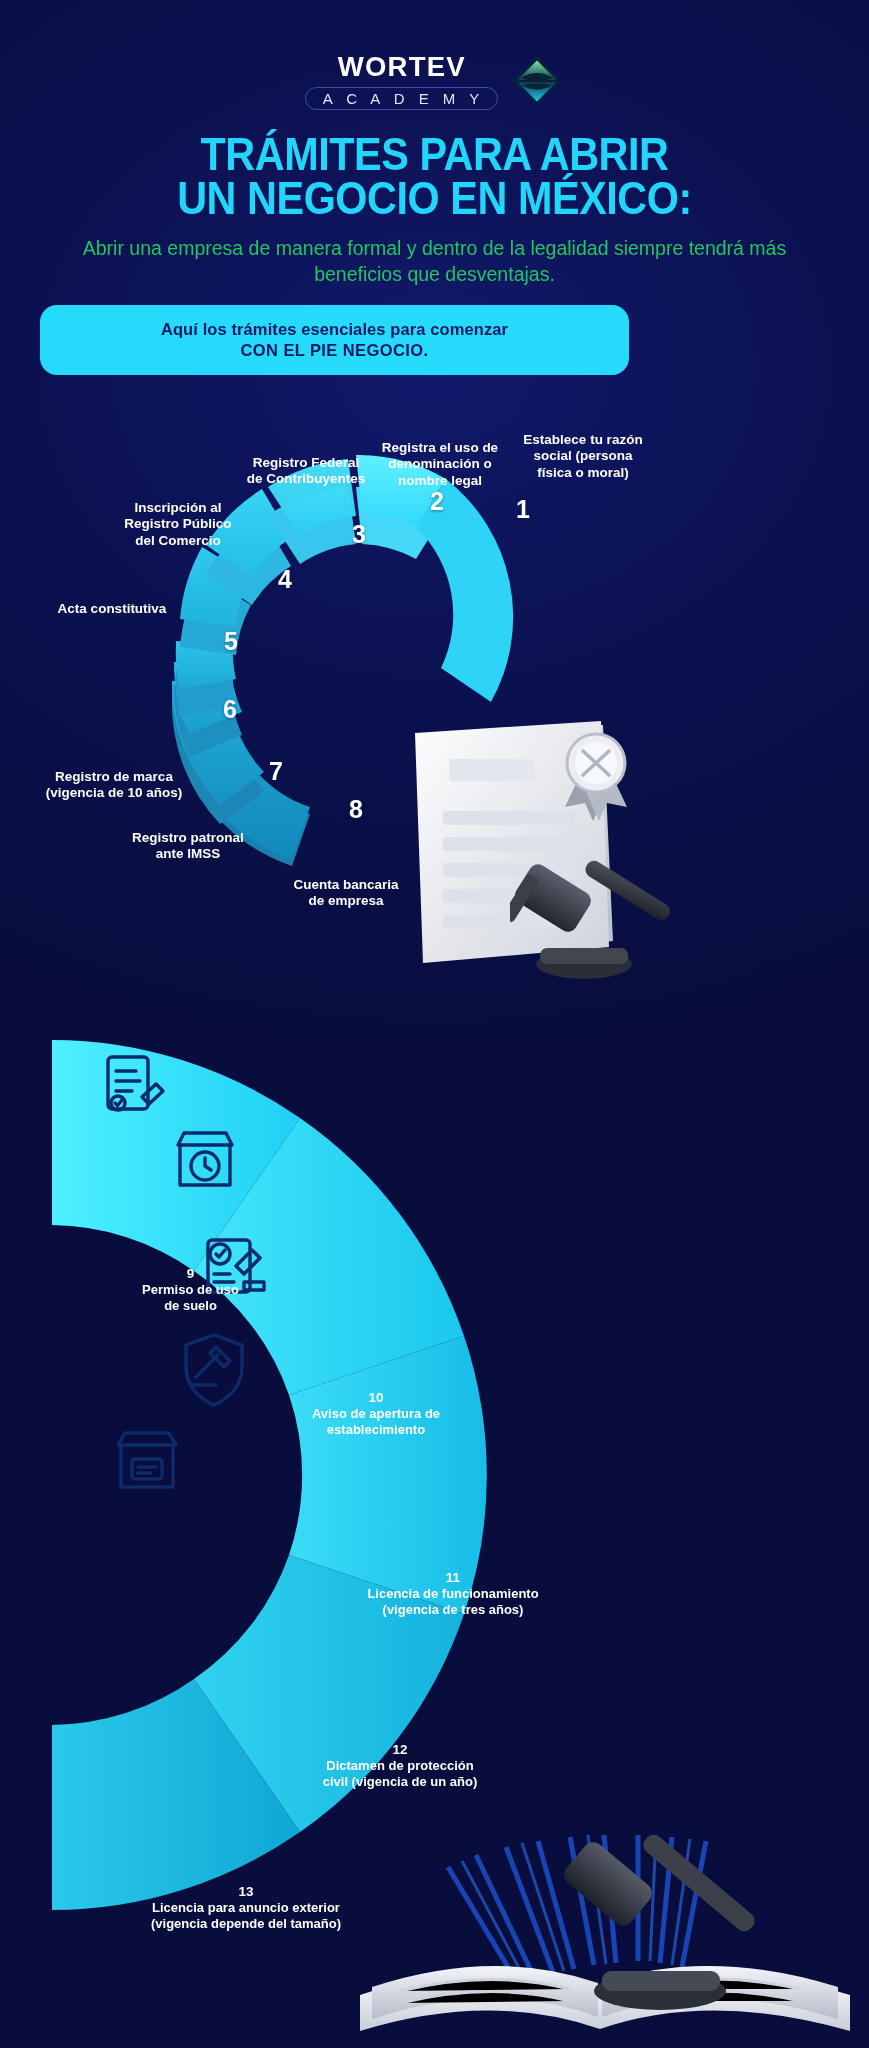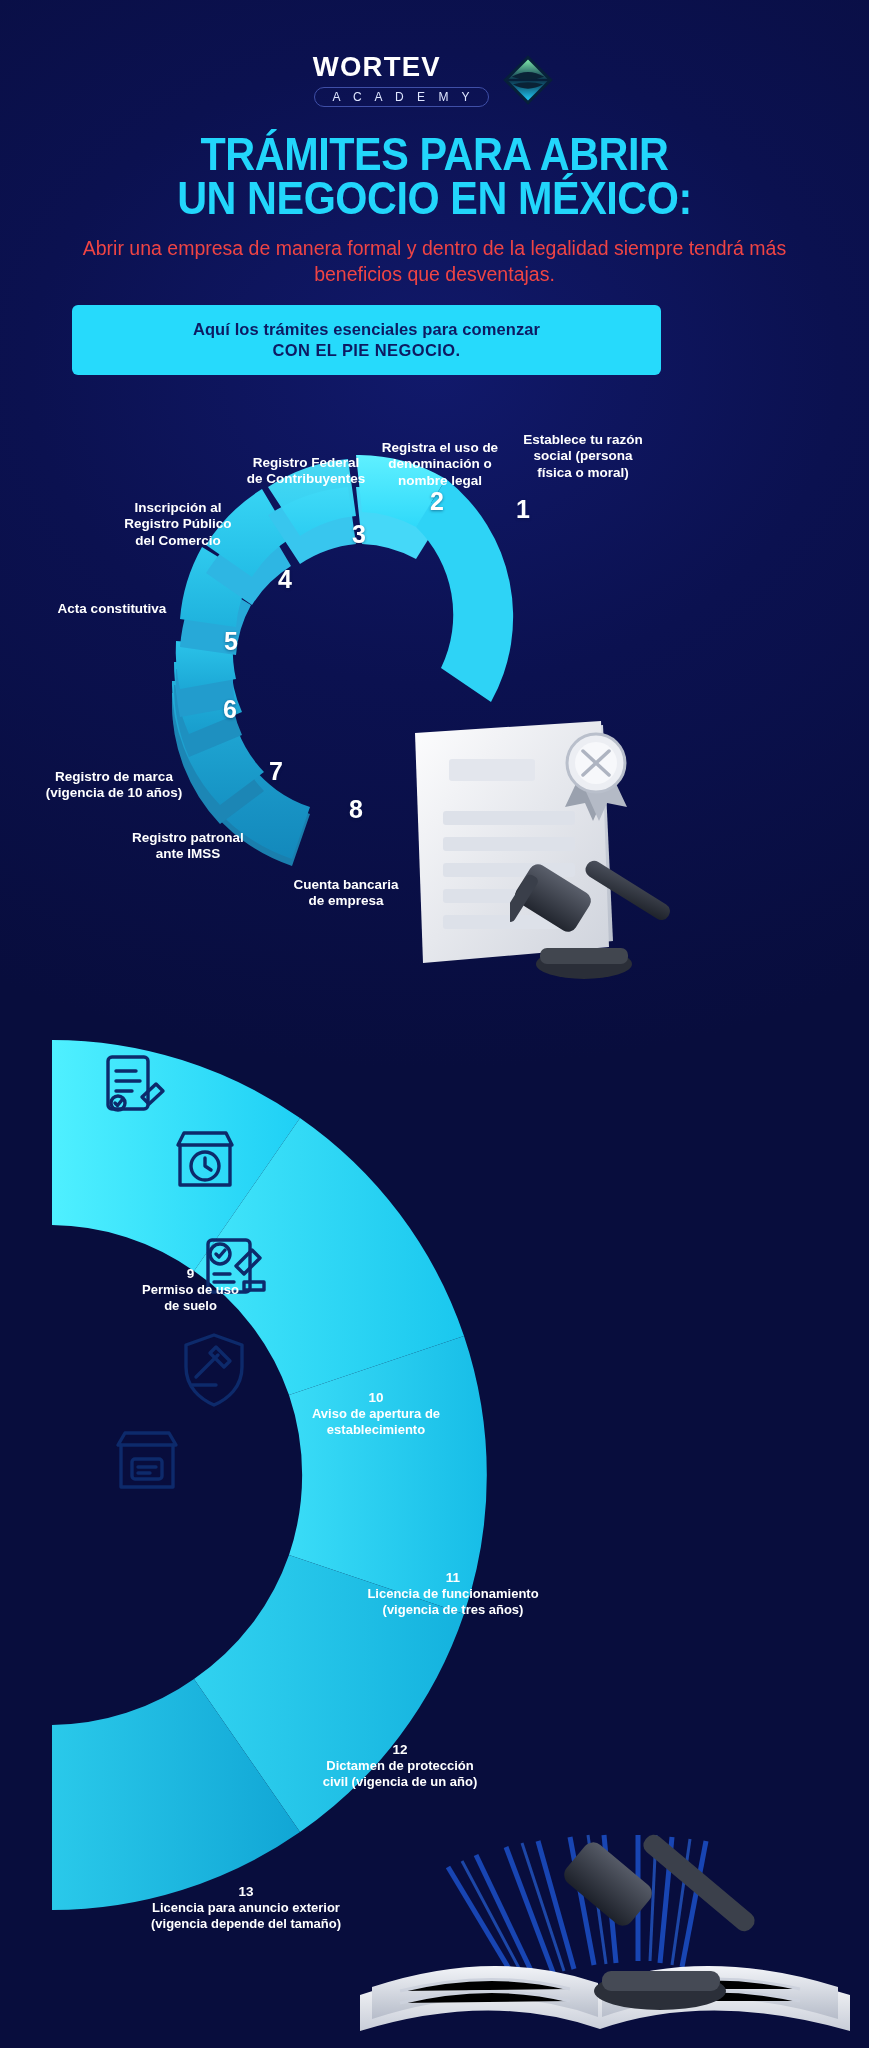--- a/index.html
+++ b/index.html
@@ -9,42 +9,42 @@
     width:869px; height:2048px; position:relative; overflow:hidden;
     font-family:"Liberation Sans", sans-serif;
     background:#0a0f4a;
     background:radial-gradient(ellipse 900px 700px at 50% 18%, #11196b 0%, #0b1150 45%, #080d3d 100%);
     color:#ffffff;
   }
 
   
   #logo-bar { position:absolute; top:52px; left:0; width:100%;
               display:flex; align-items:center; justify-content:center; gap:12px; }
-  #logo-text-block { display:flex; flex-direction:column; align-items:flex-start; gap:4px; }
+  #logo-text-block { display:flex; flex-direction:column; align-items:center; gap:4px; }
   #logo-wordmark { font-size:27px; font-weight:bold; letter-spacing:1.2px;
                    color:#ffffff; font-family:"Liberation Sans", sans-serif;
                    transform:scaleX(1.02); }
-  #logo-academy { font-size:12px; letter-spacing:5px; color:#dfe6ff;
+  #logo-academy { font-size:15px; letter-spacing:5px; color:#dfe6ff;
                   border:1.4px solid #3f4fa8; border-radius:12px;
                   padding:2px 13px 2px 17px; }
   #logo-mark { width:54px; height:54px; }
 
   
   #headline { position:absolute; top:132px; left:0; width:100%; text-align:center;
               color:#22d6fb; font-size:47px; line-height:0.93; font-weight:bold;
               letter-spacing:-0.5px; transform:scaleX(0.88); transform-origin:center top; }
   #headline .l2 { display:block; }
   #subtitle { position:absolute; top:236px; left:74px; width:721px; text-align:center;
-              font-size:19.5px; line-height:1.33; color:#ef4444; font-weight:400; }
+              font-size:19.5px; line-height:1.33; color:#22c55e; font-weight:400; }
 
   
   #cta-box { position:absolute; top:305px; left:40px; width:589px; height:70px;
-             background:#26dafc; border-radius:6px;
+             background:#26dafc; border-radius:17px;
              display:flex; flex-direction:column; align-items:center; justify-content:center;
-             color:#0d1a62;margin-left:32px; }
+             color:#0d1a62; }
   #cta-line1 { font-size:16.5px; font-weight:bold; letter-spacing:0.1px; }
   #cta-line2 { font-size:16.5px; font-weight:bold; letter-spacing:0.4px; margin-top:2px; }
 
   
   #spiral-wrap { position:absolute; top:455px; left:0; width:869px; height:440px; }
   #spiral-svg { position:absolute; top:0; left:0; }
   .step-num { position:absolute; font-size:25px; font-weight:bold; color:#ffffff;
               text-shadow:0 1px 3px rgba(0,20,60,.45); }
 
   .lbl { position:absolute; font-size:13.5px; font-weight:bold; line-height:1.22;

